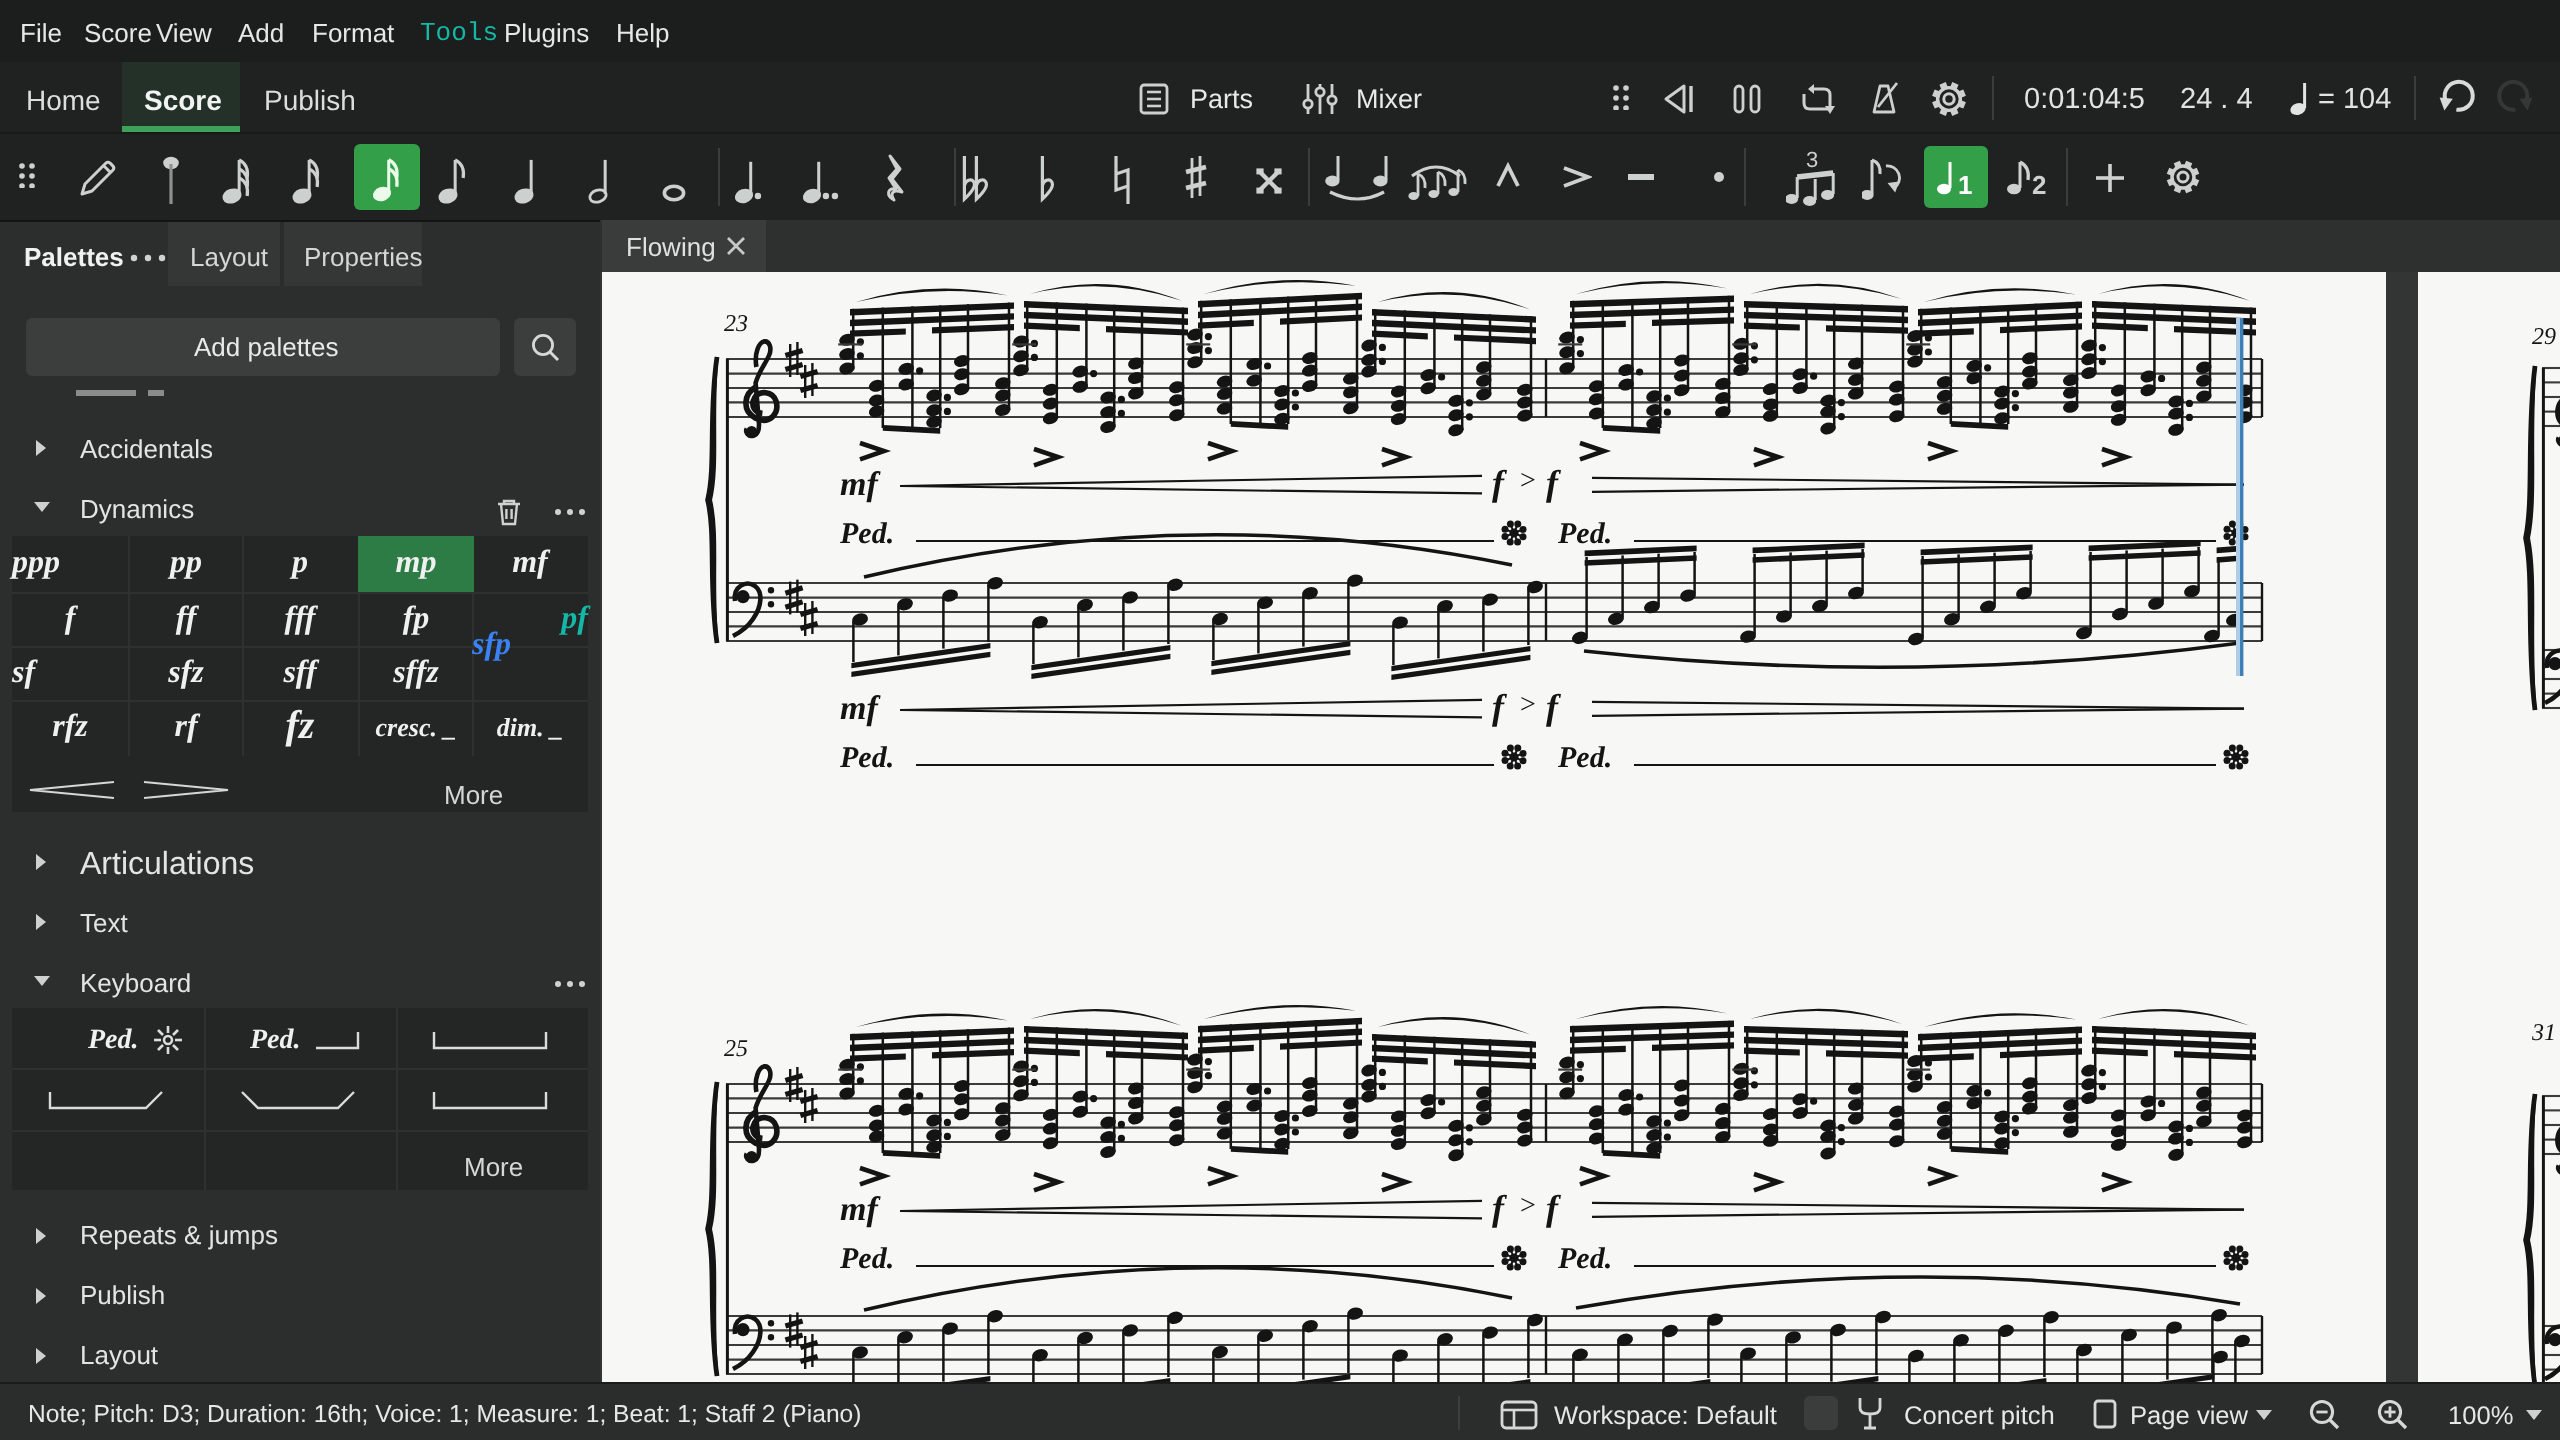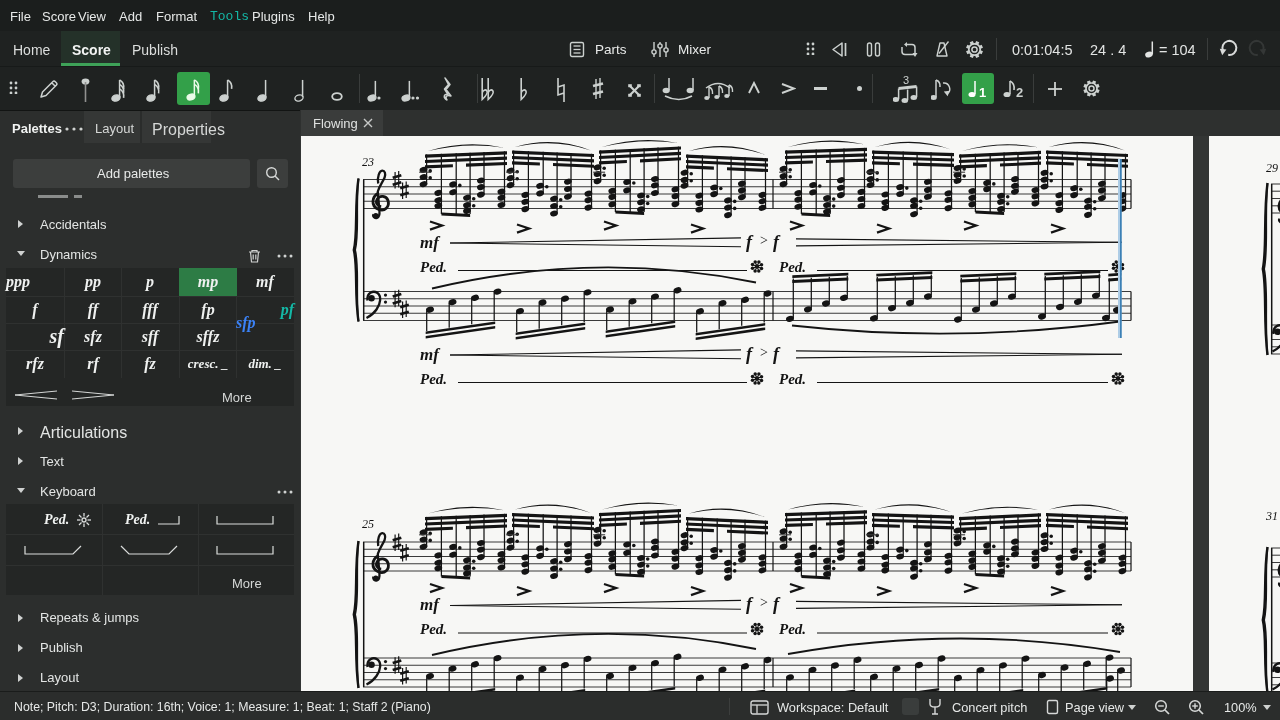--- a/index.html
+++ b/index.html
@@ -279,21 +279,21 @@
 <div class="abs" style="left:0;top:110px;width:300px;height:581px;background:#2c2e2d;border-top:1px solid #121413"></div>
 <div class="abs" style="left:84px;top:111px;width:127px;height:32px;background:#353736"></div>
 <div class="abs" style="left:140px;top:111px;width:2px;height:32px;background:#2a2c2b"></div>
 <div style="position:absolute;left:12px;top:121px;font-family:'Liberation Sans',sans-serif;font-size:13px;color:#f0f2f1;font-weight:bold;font-style:normal;white-space:nowrap;letter-spacing:0">Palettes</div>
 <svg style="position:absolute;left:64px;top:126px" width="22" height="6" viewBox="0 0 22 6">
     <circle cx="3" cy="3" r="1.6" fill="#d0d2d1"></circle>
     <circle cx="10" cy="3" r="1.6" fill="#d0d2d1"></circle>
     <circle cx="17" cy="3" r="1.6" fill="#d0d2d1"></circle>
   </svg>
 <div style="position:absolute;left:95px;top:121px;font-family:'Liberation Sans',sans-serif;font-size:13px;color:#d5d7d6;font-weight:normal;font-style:normal;white-space:nowrap;letter-spacing:0">Layout</div>
-<div style="position:absolute;left:152px;top:121px;font-family:'Liberation Sans',sans-serif;font-size:16px;color:#d5d7d6;font-weight:normal;font-style:normal;white-space:nowrap;letter-spacing:0">Properties</div>
+<div style="position:absolute;left:152px;top:121px;font-family:'Liberation Sans',sans-serif;font-size:13px;color:#d5d7d6;font-weight:normal;font-style:normal;white-space:nowrap;letter-spacing:0">Properties</div>
 <div class="abs" style="left:13px;top:159px;width:237px;height:29px;background:#3c3e3d;border-radius:3px"></div>
 <div style="position:absolute;left:97px;top:166px;font-family:'Liberation Sans',sans-serif;font-size:13px;color:#e8eae9;font-weight:normal;font-style:normal;white-space:nowrap;letter-spacing:0">Add palettes</div>
 <div class="abs" style="left:257px;top:159px;width:31px;height:29px;background:#3c3e3d;border-radius:3px"></div>
 <svg style="position:absolute;left:265px;top:166px" width="16" height="16" viewBox="0 0 16 16">
     <circle cx="6.5" cy="6.5" r="4.8" fill="none" stroke="#d6d8d7" stroke-width="1.4"></circle>
     <line x1="10" y1="10" x2="14" y2="14" stroke="#d6d8d7" stroke-width="1.5"></line>
   </svg>
 <div class="abs" style="left:38px;top:195px;width:30px;height:3px;background:#8a8c8b"></div>
 <div class="abs" style="left:74px;top:195px;width:8px;height:3px;background:#8a8c8b"></div>
 <div class="abs" style="left:18px;top:220px;width:0;height:0;border-left:5px solid #cfd1d0;border-top:4px solid transparent;border-bottom:4px solid transparent"></div>
@@ -320,28 +320,28 @@
 <div class="abs" style="left:6px;top:268px;width:58px;height:28px;line-height:27.5px;text-align:left;font-family:'Liberation Serif',serif;font-style:italic;font-weight:bold;font-size:16px;color:#eff1f0">ppp</div>
 <div class="abs" style="left:64px;top:268px;width:58px;height:28px;line-height:27.5px;text-align:center;font-family:'Liberation Serif',serif;font-style:italic;font-weight:bold;font-size:16px;color:#eff1f0">pp</div>
 <div class="abs" style="left:121px;top:268px;width:58px;height:28px;line-height:27.5px;text-align:center;font-family:'Liberation Serif',serif;font-style:italic;font-weight:bold;font-size:16px;color:#eff1f0">p</div>
 <div class="abs" style="left:179px;top:268px;width:58px;height:28px;line-height:27.5px;text-align:center;font-family:'Liberation Serif',serif;font-style:italic;font-weight:bold;font-size:16px;color:#eff1f0">mp</div>
 <div class="abs" style="left:236px;top:268px;width:58px;height:28px;line-height:27.5px;text-align:center;font-family:'Liberation Serif',serif;font-style:italic;font-weight:bold;font-size:16px;color:#eff1f0">mf</div>
 <div class="abs" style="left:6px;top:296px;width:58px;height:28px;line-height:27.5px;text-align:center;font-family:'Liberation Serif',serif;font-style:italic;font-weight:bold;font-size:16px;color:#eff1f0">f</div>
 <div class="abs" style="left:64px;top:296px;width:58px;height:28px;line-height:27.5px;text-align:center;font-family:'Liberation Serif',serif;font-style:italic;font-weight:bold;font-size:16px;color:#eff1f0">ff</div>
 <div class="abs" style="left:121px;top:296px;width:58px;height:28px;line-height:27.5px;text-align:center;font-family:'Liberation Serif',serif;font-style:italic;font-weight:bold;font-size:16px;color:#eff1f0">fff</div>
 <div class="abs" style="left:179px;top:296px;width:58px;height:28px;line-height:27.5px;text-align:center;font-family:'Liberation Serif',serif;font-style:italic;font-weight:bold;font-size:16px;color:#eff1f0">fp</div>
 <div class="abs" style="left:236px;top:296px;width:58px;height:28px;line-height:27.5px;text-align:right;font-family:'Liberation Serif',serif;font-style:italic;font-weight:bold;font-size:16px;color:#14b8a6">pf</div>
-<div class="abs" style="left:6px;top:323px;width:58px;height:28px;line-height:27.5px;text-align:right;font-family:'Liberation Serif',serif;font-style:italic;font-weight:bold;font-size:20px;color:#eff1f0">sf</div>
+<div class="abs" style="left:6px;top:323px;width:58px;height:28px;line-height:27.5px;text-align:left;font-family:'Liberation Serif',serif;font-style:italic;font-weight:bold;font-size:16px;color:#eff1f0">sf</div>
 <div class="abs" style="left:64px;top:323px;width:58px;height:28px;line-height:27.5px;text-align:center;font-family:'Liberation Serif',serif;font-style:italic;font-weight:bold;font-size:16px;color:#eff1f0">sfz</div>
 <div class="abs" style="left:121px;top:323px;width:58px;height:28px;line-height:27.5px;text-align:center;font-family:'Liberation Serif',serif;font-style:italic;font-weight:bold;font-size:16px;color:#eff1f0">sff</div>
 <div class="abs" style="left:179px;top:323px;width:58px;height:28px;line-height:27.5px;text-align:center;font-family:'Liberation Serif',serif;font-style:italic;font-weight:bold;font-size:16px;color:#eff1f0">sffz</div>
 <div class="abs" style="left:236px;top:309px;width:58px;height:28px;line-height:27.5px;text-align:left;font-family:'Liberation Serif',serif;font-style:italic;font-weight:bold;font-size:16px;color:#3b82f6">sfp</div>
 <div class="abs" style="left:6px;top:350px;width:58px;height:28px;line-height:27.5px;text-align:center;font-family:'Liberation Serif',serif;font-style:italic;font-weight:bold;font-size:16px;color:#eff1f0">rfz</div>
 <div class="abs" style="left:64px;top:350px;width:58px;height:28px;line-height:27.5px;text-align:center;font-family:'Liberation Serif',serif;font-style:italic;font-weight:bold;font-size:16px;color:#eff1f0">rf</div>
-<div class="abs" style="left:121px;top:350px;width:58px;height:28px;line-height:27.5px;text-align:center;font-family:'Liberation Serif',serif;font-style:italic;font-weight:bold;font-size:16px;color:#eff1f0">fz</div>
+<div class="abs" style="left:121px;top:350px;width:58px;height:28px;line-height:27.5px;text-align:center;font-family:'Liberation Serif',serif;font-style:italic;font-weight:bold;font-size:20px;color:#eff1f0">fz</div>
 <div class="abs" style="left:179px;top:350px;width:58px;height:28px;line-height:27.5px;text-align:center;font-family:'Liberation Serif',serif;font-style:italic;font-weight:bold;font-size:13px;color:#eff1f0">cresc. _</div>
 <div class="abs" style="left:236px;top:350px;width:58px;height:28px;line-height:27.5px;text-align:center;font-family:'Liberation Serif',serif;font-style:italic;font-weight:bold;font-size:13px;color:#eff1f0">dim. _</div>
 <svg style="position:absolute;left:14px;top:390px" width="44" height="10" viewBox="0 0 44 10">
     <path d="M43,1 L1,5 L43,9" stroke="#d5d7d6" stroke-width="1.0" fill="none"></path>
   </svg>
 <svg style="position:absolute;left:71px;top:390px" width="44" height="10" viewBox="0 0 44 10">
     <path d="M1,1 L43,5 L1,9" stroke="#d5d7d6" stroke-width="1.0" fill="none"></path>
   </svg>
 <div style="position:absolute;left:222px;top:390px;font-family:'Liberation Sans',sans-serif;font-size:13px;color:#d5d7d6;font-weight:normal;font-style:normal;white-space:nowrap;letter-spacing:0">More</div>
 <div class="abs" style="left:18px;top:427px;width:0;height:0;border-left:5px solid #cfd1d0;border-top:4px solid transparent;border-bottom:4px solid transparent"></div>

